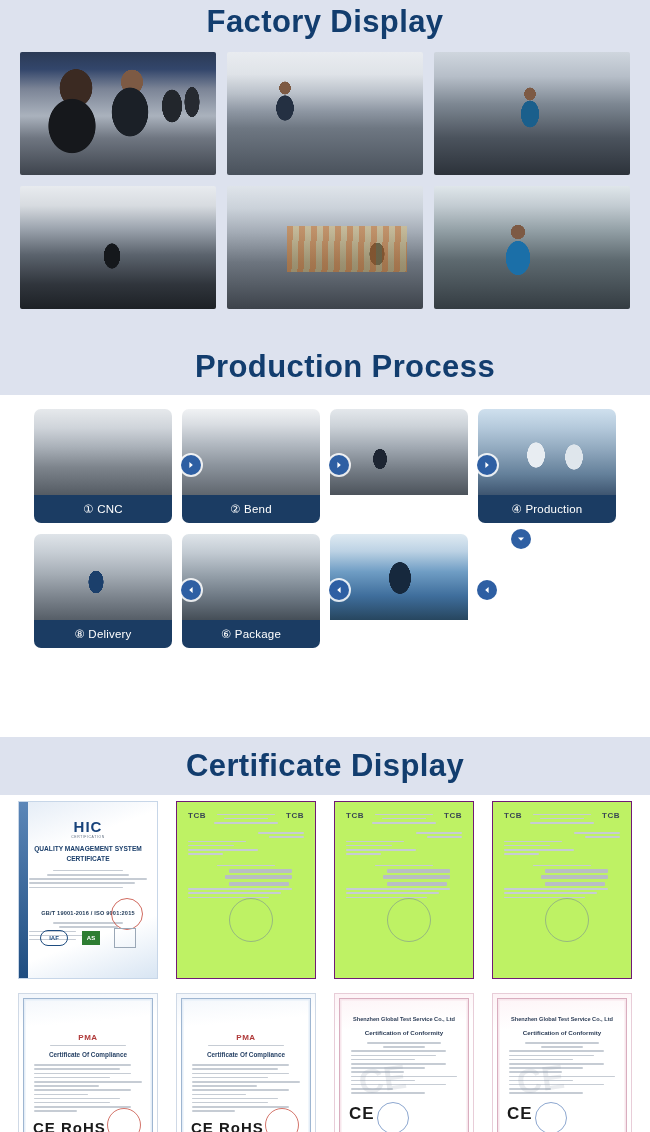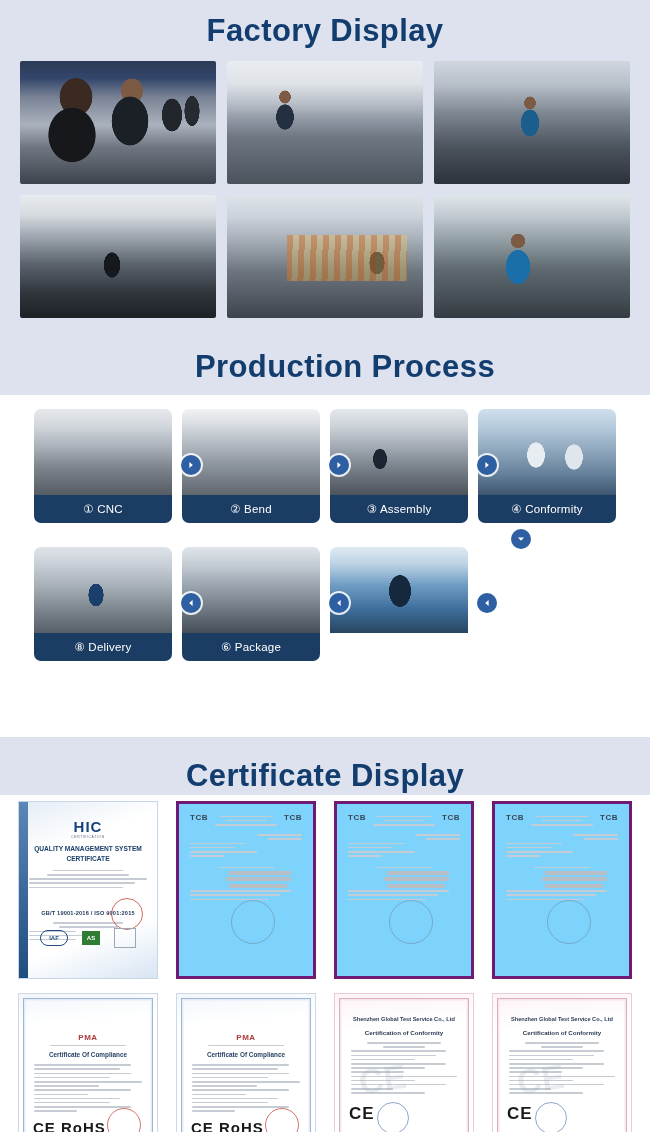--- a/index.html
+++ b/index.html
@@ -10,21 +10,21 @@
   body {
     width: 650px;
     height: 1132px;
     font-family: "Liberation Sans", sans-serif;
     overflow: hidden;
     position: relative;
   }
 
   
   .section { position: relative; width: 650px; box-sizing: border-box; }
-  .sec-factory    { background: #dde2ee; padding-top: 12px; height: 340px; }
+  .sec-factory    { background: #dde2ee; padding-top: 3px; height: 340px; }
   .sec-process    { background: #ffffff; height: 342px; }
   .sec-certificate{ background: #dde2ee; height: 450px; }
 
   .process-head-bg {
     background: #dde2ee;
     height: 55px;
     width: 650px;
   }
   .cert-head-bg {
     background: #dde2ee;
@@ -36,21 +36,21 @@
     margin: 0;
     text-align: center;
     font-size: 31px;
     font-weight: bold;
     color: #123d6e;
     letter-spacing: 0.4px;
     line-height: 1.25;
     font-family: "Liberation Sans", sans-serif;
   }
   .heading-process { padding-top: 8px; padding-left: 40px; }
-  .heading-cert { padding-top: 20px; }
+  .heading-cert { padding-top: 10px; }
 
   
   .factory-grid {
     display: grid;
     grid-template-columns: repeat(3, 196px);
     gap: 11px;
     justify-content: center;
     padding-top: 10px;
   }
   .photo {
@@ -108,21 +108,21 @@
       linear-gradient(90deg, #5f6a72 0%, #93a0a8 30%, #c8d2d6 62%, #6d7880 100%);
   }
 
   
   .process-rows { padding-top: 14px; }
   .process-row {
     display: grid;
     grid-template-columns: repeat(4, 138px);
     gap: 10px;
     justify-content: center;
-    margin-bottom: 24px;
+    margin-bottom: 11px;
     position: relative;
     text-align: center;
   }
   .step {
     position: relative;
     border-radius: 7px;
     overflow: visible;
     height: 114px;
   }
   .step-img {
@@ -256,22 +256,22 @@
     border:1.6px solid #c0392b; opacity:.75;
   }
   .txt-lines { margin-top:6px; }
   .tl { height:1.6px; background:#c6ccd4; margin:2.6px 0; border-radius:1px; }
   .tl.w90{width:90%} .tl.w80{width:80%} .tl.w70{width:70%} .tl.w60{width:60%}
   .tl.w50{width:50%} .tl.w40{width:40%} .tl.w100{width:100%} .tl.w30{width:30%}
   .tl.ctr{margin-left:auto;margin-right:auto}
 
   
   .cert-tcb {
-    background: #7dd3fc;
-    border: 3px solid #701a75;
+    background: #bef264;
+    border: 1px solid #701a75;
     padding: 9px 11px;
   }
   .tcb-row { display:flex; justify-content: space-between; align-items:flex-start; }
   .tcb-mark { font-size: 8px; font-weight: bold; color:#3a4654; letter-spacing:.5px; }
   .tcb-head { text-align:center; flex:1; padding: 0 4px; }
   .tcb-block { margin-top: 10px; }
   .tcb-grey { background:#b9bec5; height:4px; margin:2.4px 0; border-radius:1px; }
   .tcb-stamp {
     position:absolute; left: 52px; top: 96px; width:42px; height:42px; border-radius:50%;
     border:1.4px solid #6f7f99; opacity:.5;
@@ -351,25 +351,24 @@
       <div class="step">
         <div class="step-img ph-p1"></div>
         <div class="step-label">① CNC</div>
       </div>
       <div class="step">
         <div class="step-img ph-p2"></div>
         <div class="step-label">② Bend</div>
       </div>
       <div class="step">
         <div class="step-img ph-p3"></div>
-        <div class="step-label">③ Assembly</div>
       </div>
       <div class="step">
         <div class="step-img ph-p4"></div>
-        <div class="step-label">④ Conformity</div>
+        <div class="step-label">④ Production</div>
       </div>
 
       <div class="badge badge-r1a">
         <svg width="8" height="8" viewBox="0 0 8 8">
             <path d="M2.4 1 L5.8 4 L2.4 7 Z" fill="#ffffff"></path>
           </svg>
       </div>
       <div class="badge badge-r1b">
         <svg width="8" height="8" viewBox="0 0 8 8">
             <path d="M2.4 1 L5.8 4 L2.4 7 Z" fill="#ffffff"></path>

